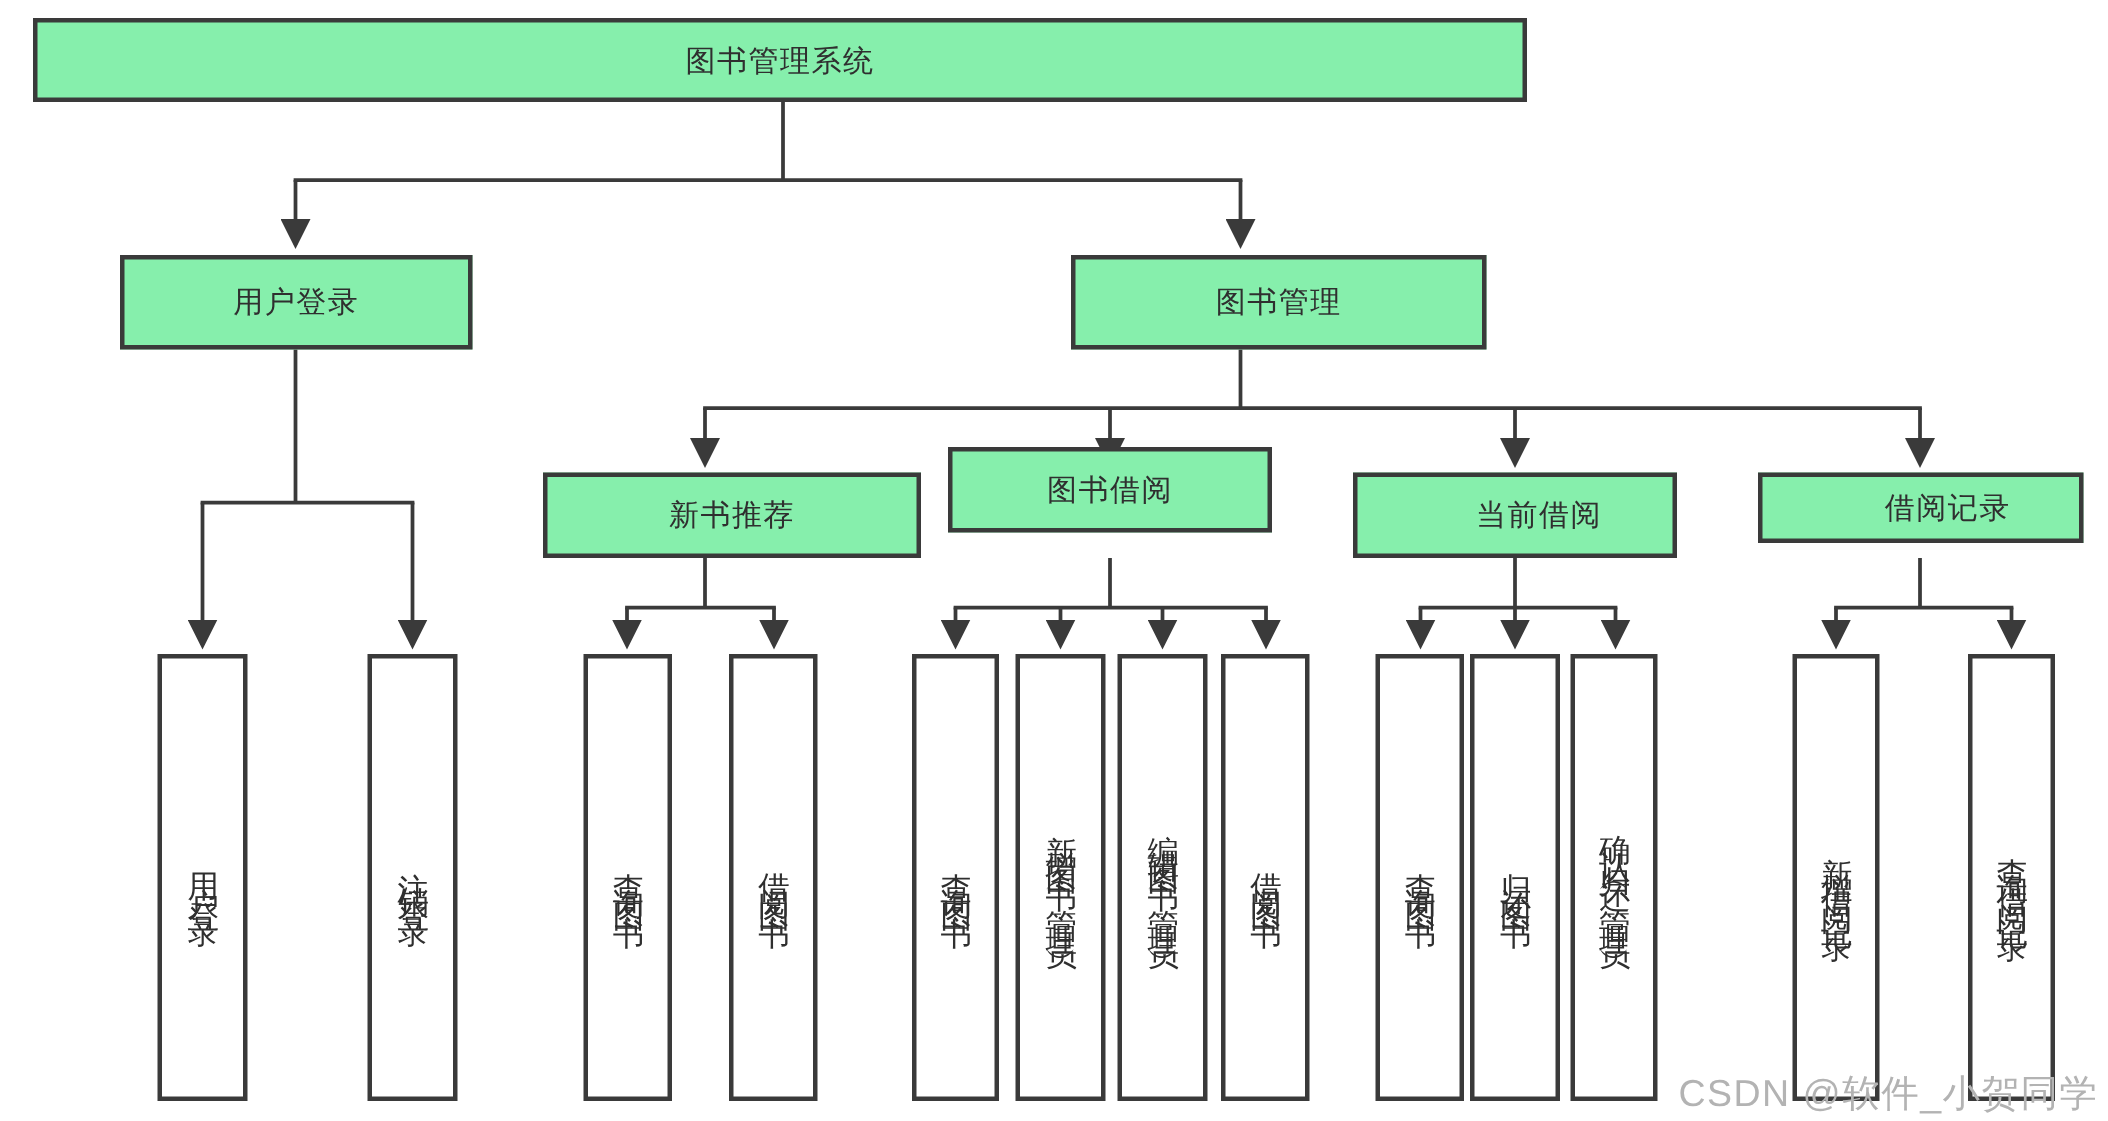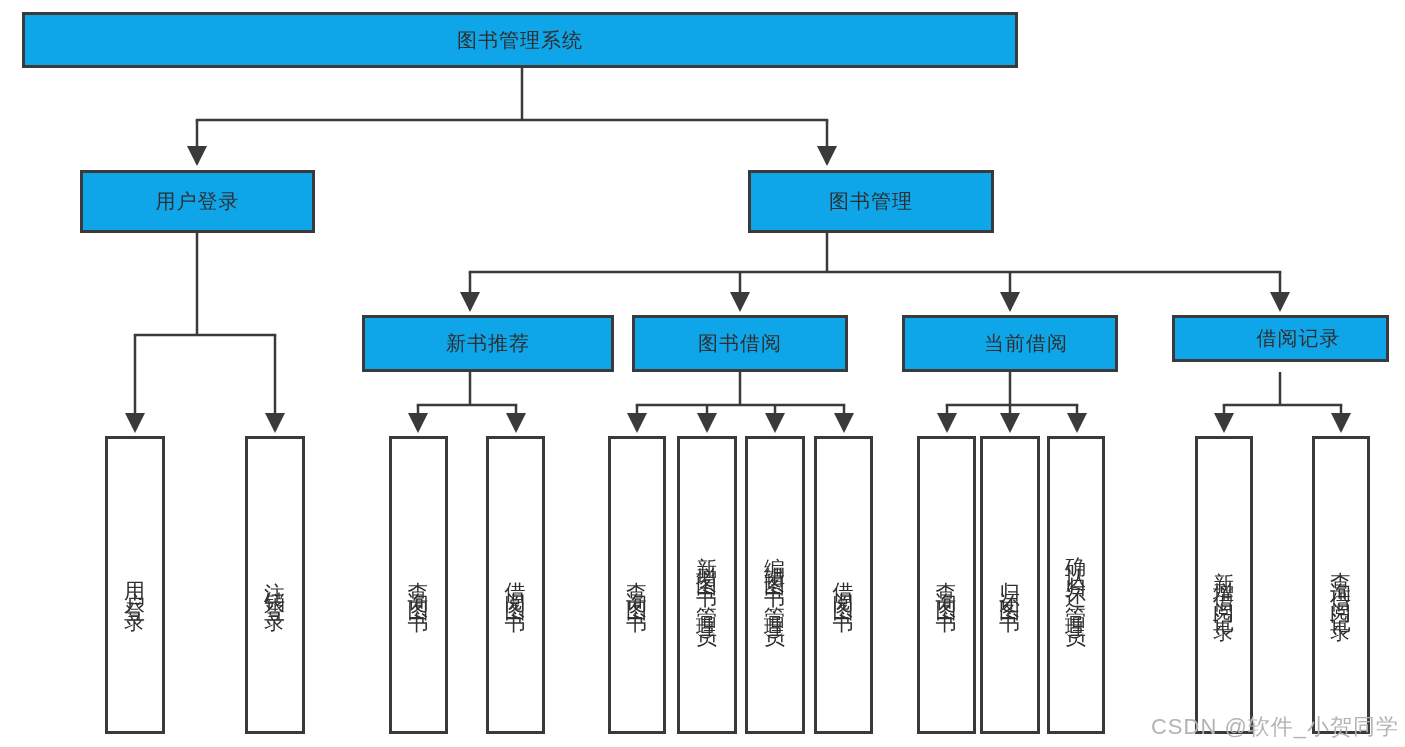--- a/index.html
+++ b/index.html
@@ -14,21 +14,21 @@
   }
   .connectors {
     position: absolute;
     left: 0; top: 0;
     width: 1405px; height: 747px;
   }
   .node {
     position: absolute;
     box-sizing: border-box;
     border: 3px solid #3a3a3a;
-    background: #0ea5e9;
+    background: #86efac;
     display: flex;
     align-items: center;
     justify-content: center;
     font-size: 20px;
     letter-spacing: 1px;
     white-space: nowrap;
   }
   .vnode {
     position: absolute;
     box-sizing: border-box;
@@ -45,21 +45,21 @@
     writing-mode: vertical-rl;
     text-orientation: mixed;
     font-size: 21px;
     letter-spacing: 10px;
     line-height: 1;
   }
   .watermark {
     position: absolute;
     right: 6px;
     top: 712px;
-    font-size: 22px;
+    font-size: 25px;
     color: #b3b3b3;
     letter-spacing: 1px;
     white-space: nowrap;
   }
 </style>
 </head>
 <body>
 
 <div class="canvas">
 
@@ -118,28 +118,28 @@
     </g>
   </svg>
 
   <div class="node" style="left:22px; top:12px; width:996px; height:56px;">
     <span>图书管理系统</span>
   </div>
 
   <div class="node" style="left:80px; top:170px; width:235px; height:63px;">
     <span>用户登录</span>
   </div>
-  <div class="node" style="left:748px; top:170px; width:246px; height:63px;">
+  <div class="node" style="left:714px; top:170px; width:277px; height:63px;">
     <span>图书管理</span>
   </div>
 
   <div class="node" style="left:362px; top:315px; width:252px; height:57px;">
     <span>新书推荐</span>
   </div>
-  <div class="node" style="left:632px; top:315px; width:216px; height:57px;">
+  <div class="node" style="left:632px; top:298px; width:216px; height:57px;">
     <span>图书借阅</span>
   </div>
   <div class="node" style="left:902px; top:315px; width:216px; height:57px;padding-left:32px;">
     <span>当前借阅</span>
   </div>
   <div class="node" style="left:1172px; top:315px; width:217px; height:47px;padding-left:36px;">
     <span>借阅记录</span>
   </div>
 
   <div class="vnode" style="left:105px; width:60px;">

